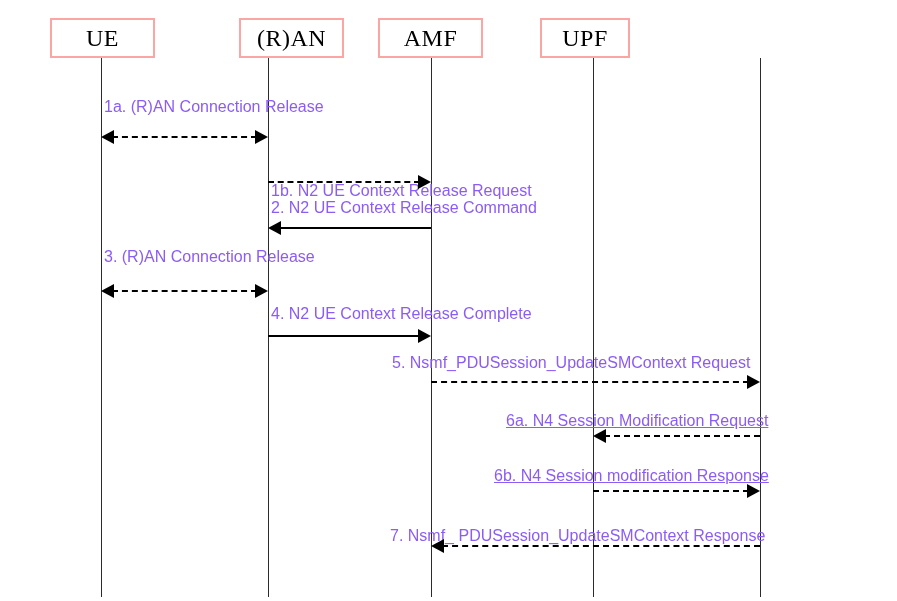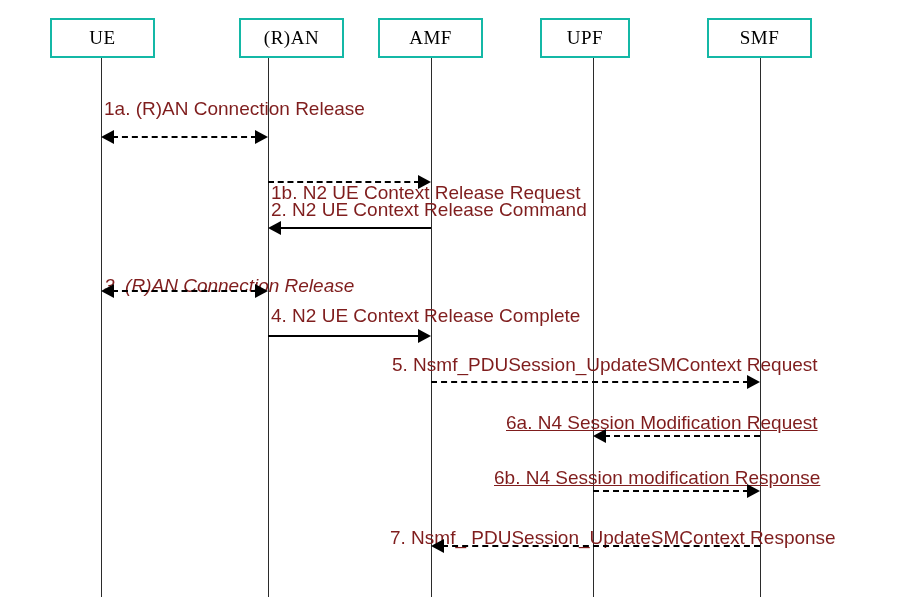--- a/index.html
+++ b/index.html
@@ -13,48 +13,48 @@
     height: 601px;
     background: #ffffff;
     overflow: hidden;
     font-family: "Liberation Sans", sans-serif;
   }
 
   
   .participant-box {
     position: absolute;
     box-sizing: border-box;
-    border: 2px solid #14b8a6;
+    border: 2px solid #fca5a5;
     background: #ffffff;
     display: flex;
     align-items: center;
     justify-content: center;
     font-family: "Liberation Serif", serif;
-    font-size: 19px;
+    font-size: 24px;
     color: #000000;
     letter-spacing: 0.5px;
   }
 
   
   .lifeline {
     position: absolute;
     width: 1px;
     background: #2b2b2b;
   }
 
   
   .message {
     position: absolute;
   }
   .msg-label {
     position: absolute;
     white-space: nowrap;
     font-family: "Liberation Sans", sans-serif;
-    font-size: 19px;
-    color: #7f1d1d;
+    font-size: 16px;
+    color: #8b5cf6;
     line-height: 1;
     text-align: right;
   }
   .msg-line {
     position: absolute;
     height: 0;
     border-top-width: 2px;
     border-top-color: #000000;
   }
   .msg-line.solid  { border-top-style: solid; }
@@ -88,42 +88,39 @@
     </div>
     <div class="lifeline" style="left: 268px; top: 58px; height: 539px;"></div>
     <div class="participant-box" style="left: 378px; top: 18px; width: 105px; height: 40px;">
       <span>AMF</span>
     </div>
     <div class="lifeline" style="left: 431px; top: 58px; height: 539px;"></div>
     <div class="participant-box" style="left: 540px; top: 18px; width: 90px; height: 40px;">
       <span>UPF</span>
     </div>
     <div class="lifeline" style="left: 593px; top: 58px; height: 539px;"></div>
-    <div class="participant-box" style="left: 707px; top: 18px; width: 105px; height: 40px;">
-      <span>SMF</span>
-    </div>
     <div class="lifeline" style="left: 760px; top: 58px; height: 539px;"></div>
     <div class="message">
       <div class="msg-label" style="left: 104px; top: 99px;">1a. (R)AN Connection Release</div>
       <div class="msg-line dashed" style="left: 112px; top: 136px; width: 145px;"></div>
       <div class="arrowhead right" style="left: 255px; top: 130px;"></div>
       <div class="arrowhead left" style="left: 101px; top: 130px;"></div>
     </div>
     <div class="message">
       <div class="msg-label" style="left: 271px; top: 151px; margin-top: 32px;">1b. N2 UE Context Release Request</div>
       <div class="msg-line dashed" style="left: 268px; top: 181px; width: 152px;"></div>
       <div class="arrowhead right" style="left: 418px; top: 175px;"></div>
     </div>
     <div class="message">
       <div class="msg-label" style="left: 271px; top: 200px;">2. N2 UE Context Release Command</div>
       <div class="msg-line solid" style="left: 279px; top: 227px; width: 152px;"></div>
       <div class="arrowhead left" style="left: 268px; top: 221px;"></div>
     </div>
     <div class="message">
-      <div class="msg-label" style="left: 104px; top: 276px; font-style: italic;">3. (R)AN Connection Release</div>
+      <div class="msg-label" style="left: 104px; top: 249px;">3. (R)AN Connection Release</div>
       <div class="msg-line dashed" style="left: 112px; top: 290px; width: 145px;"></div>
       <div class="arrowhead right" style="left: 255px; top: 284px;"></div>
       <div class="arrowhead left" style="left: 101px; top: 284px;"></div>
     </div>
     <div class="message">
       <div class="msg-label" style="left: 271px; top: 306px;">4. N2 UE Context Release Complete</div>
       <div class="msg-line solid" style="left: 268px; top: 335px; width: 152px;"></div>
       <div class="arrowhead right" style="left: 418px; top: 329px;"></div>
     </div>
     <div class="message">

